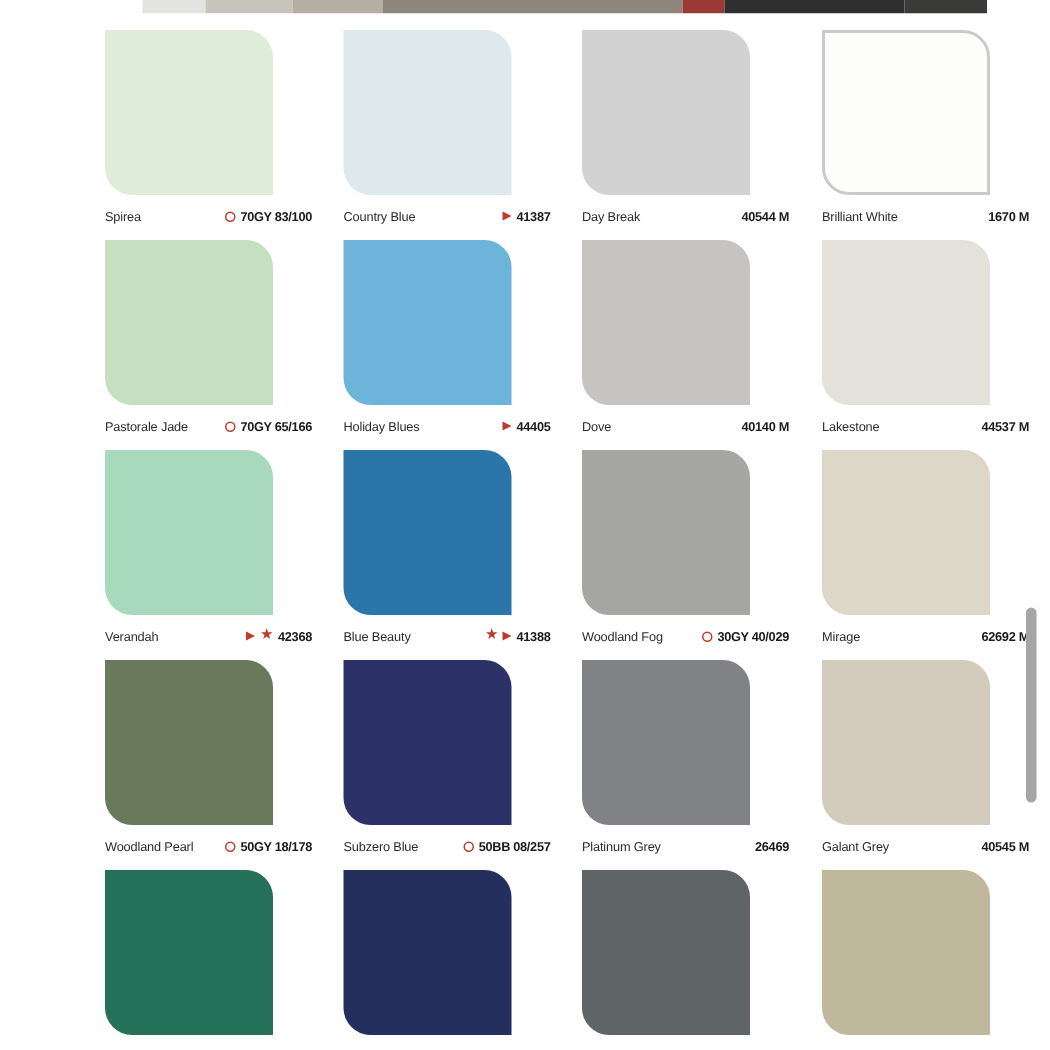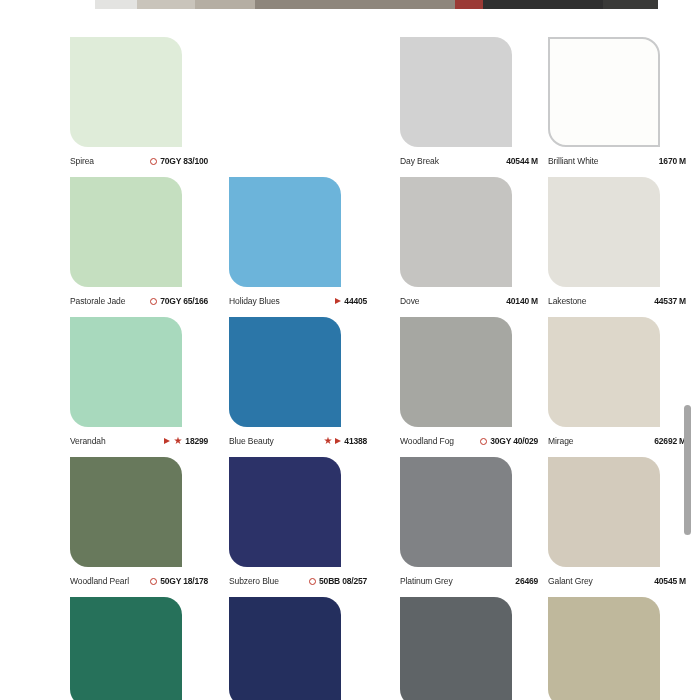--- a/index.html
+++ b/index.html
@@ -41,25 +41,24 @@
     position: relative;
     height: 140px;
     width: 700px;
   }
 
   .swatch-cell {
     position: absolute;
     top: 0;
     width: 160px;
     height: 140px;
-    margin-top: 17px;
   }
   .swatch-cell.c0 { left: 70px; }
   .swatch-cell.c1 { left: 229px; }
-  .swatch-cell.c2 { left: 400px; }
+  .swatch-cell.c2 { left: 388px; }
   .swatch-cell.c3 { left: 548px; }
 
   .swatch-chip {
     position: absolute;
     left: 0;
     top: 11px;
     width: 112px;
     height: 110px;
     border-radius: 0 18px 0 18px;
   }
@@ -157,20 +156,30 @@
       <div class="swatch-cell c0">
         <div class="swatch-chip" style="background: rgb(223, 236, 217);"></div>
         <div class="swatch-label">
           <span class="swatch-name">Spirea</span>
           <span class="swatch-right">
             <span class="icon-ring"></span>
             <span class="swatch-code">70GY 83/100</span>
           </span>
         </div>
       </div>
+      <div class="swatch-cell c1">
+        <div class="swatch-chip" style="background: rgb(221, 233, 236);"></div>
+        <div class="swatch-label">
+          <span class="swatch-name">Country Blue</span>
+          <span class="swatch-right">
+            <span class="icon-triangle"></span>
+            <span class="swatch-code">41387</span>
+          </span>
+        </div>
+      </div>
       <div class="swatch-cell c2">
         <div class="swatch-chip" style="background: rgb(210, 210, 210);"></div>
         <div class="swatch-label">
           <span class="swatch-name">Day Break</span>
           <span class="swatch-right">
             <span class="swatch-code">40544 M</span>
           </span>
         </div>
       </div>
       <div class="swatch-cell c3">
@@ -224,21 +233,21 @@
       </div>
     </div>
     <div class="swatch-row">
       <div class="swatch-cell c0">
         <div class="swatch-chip" style="background: rgb(168, 217, 189);"></div>
         <div class="swatch-label">
           <span class="swatch-name">Verandah</span>
           <span class="swatch-right">
             <span class="icon-triangle"></span>
             <span class="icon-star">★</span>
-            <span class="swatch-code">18299</span>
+            <span class="swatch-code">42368</span>
           </span>
         </div>
       </div>
       <div class="swatch-cell c1">
         <div class="swatch-chip" style="background: rgb(43, 118, 168);"></div>
         <div class="swatch-label">
           <span class="swatch-name">Blue Beauty</span>
           <span class="swatch-right">
             <span class="icon-star">★</span>
             <span class="icon-triangle"></span>

